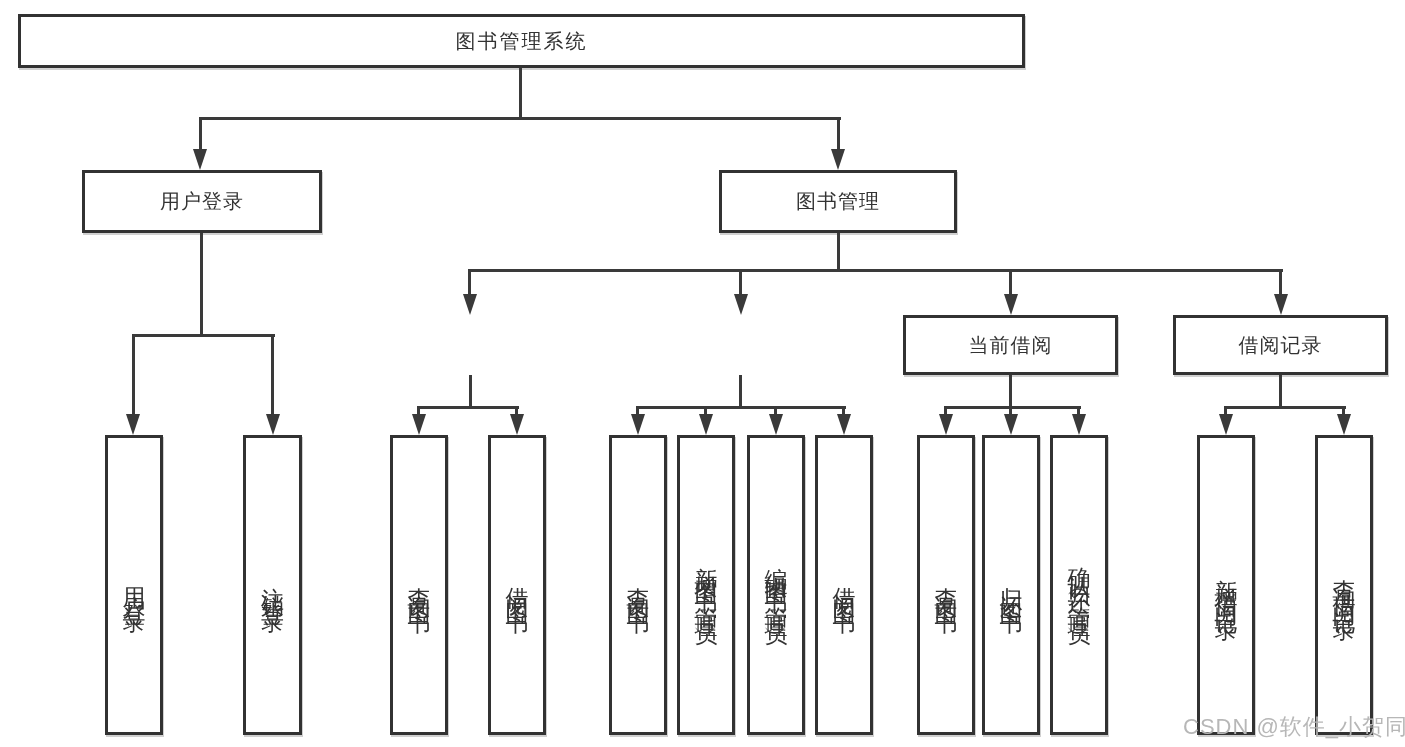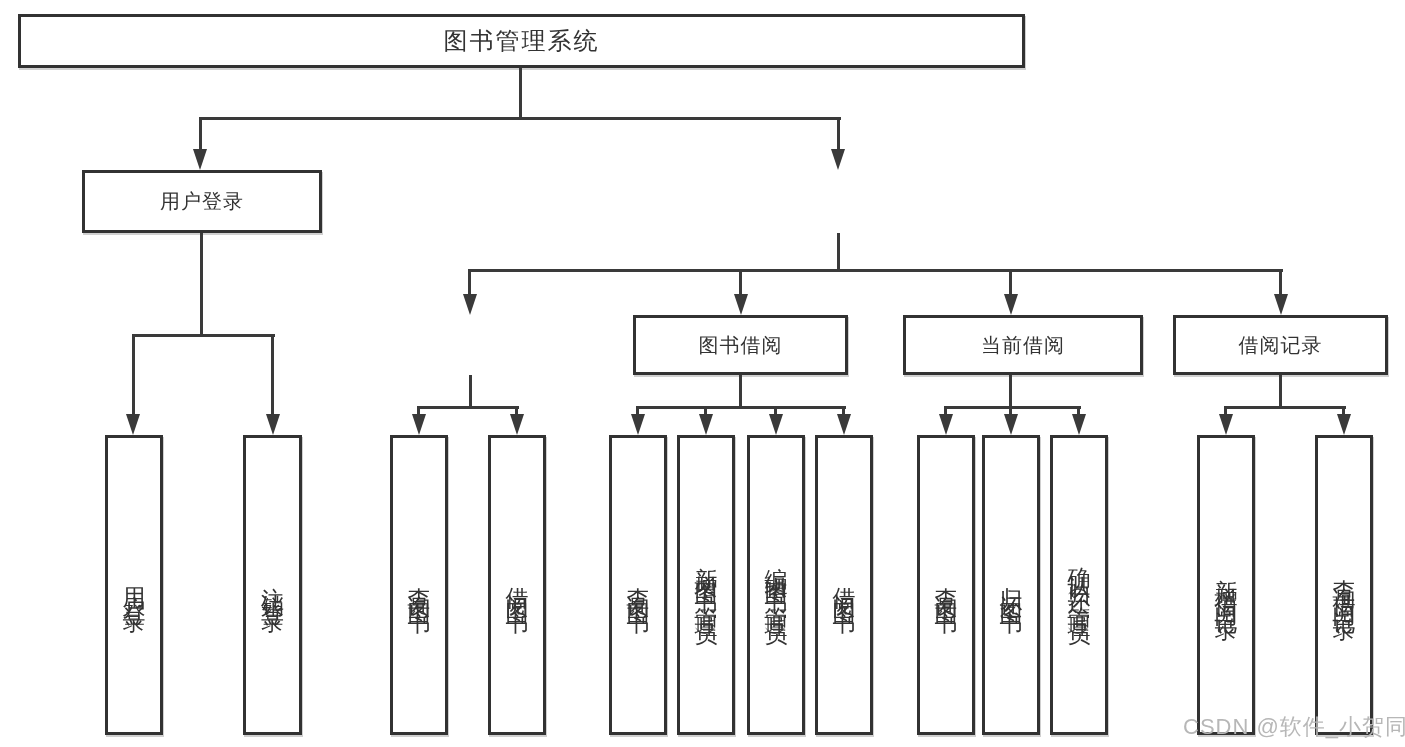--- a/index.html
+++ b/index.html
@@ -11,21 +11,21 @@
   }
   .box {
     position:absolute; box-sizing:border-box;
     background:var(--box-bg,#ffffff);
     border:3px solid var(--box-border,#333333);
     color:var(--text,#333333);
     display:flex; align-items:center; justify-content:center;
     box-shadow:1px 2px 0 rgba(150,150,150,.45);
   }
   .hbox { font-size:20px; letter-spacing:1px; }
-  .root-box { font-size:24px; letter-spacing:2px; }
+  .root-box { font-size:20px; letter-spacing:2px; }
   .vbox {
     writing-mode:vertical-lr; text-orientation:mixed;
     font-size:23px; letter-spacing:8px; line-height:1;
   }
   .line { position:absolute; background:var(--line,#3a3a3a); }
   .arrow {
     position:absolute; width:0; height:0;
     border-left:7px solid transparent; border-right:7px solid transparent;
     border-top:21px solid var(--line,#3a3a3a);
   }
@@ -43,20 +43,21 @@
   <div class="box hbox root-box" style="left:18px;top:14px;width:1007px;height:54px">图书管理系统</div>
 
   <div class="line" style="left:519px;top:68px;width:3px;height:51px"></div>
   <div class="line" style="left:199px;top:117px;width:642px;height:3px"></div>
   <div class="line" style="left:199px;top:117px;width:3px;height:34px"></div>
   <div class="arrow" style="left:193px;top:149px"></div>
   <div class="line" style="left:837px;top:117px;width:3px;height:34px"></div>
   <div class="arrow" style="left:831px;top:149px"></div>
 
   <div class="box hbox" style="left:82px;top:170px;width:240px;height:63px">用户登录</div>
+  <div class="box hbox" style="left:719px;top:170px;width:238px;height:63px">图书管理</div>
 
   <div class="line" style="left:200px;top:233px;width:3px;height:102px"></div>
   <div class="line" style="left:132px;top:334px;width:143px;height:3px"></div>
   <div class="line" style="left:132px;top:334px;width:3px;height:82px"></div>
   <div class="arrow" style="left:126px;top:414px"></div>
   <div class="line" style="left:271px;top:334px;width:3px;height:82px"></div>
   <div class="arrow" style="left:266px;top:414px"></div>
 
   <div class="box vbox" style="left:105px;top:435px;width:58px;height:300px">用户登录</div>
   <div class="box vbox" style="left:243px;top:435px;width:59px;height:300px">注销登录</div>
@@ -65,22 +66,21 @@
   <div class="line" style="left:468px;top:269px;width:815px;height:3px"></div>
   <div class="line" style="left:468px;top:269px;width:3px;height:28px"></div>
   <div class="arrow" style="left:463px;top:294px"></div>
   <div class="line" style="left:739px;top:269px;width:3px;height:28px"></div>
   <div class="arrow" style="left:734px;top:294px"></div>
   <div class="line" style="left:1009px;top:269px;width:3px;height:28px"></div>
   <div class="arrow" style="left:1004px;top:294px"></div>
   <div class="line" style="left:1279px;top:269px;width:3px;height:28px"></div>
   <div class="arrow" style="left:1274px;top:294px"></div>
 
-  <div class="box hbox" style="left:633px;top:315px;width:215px;height:60px">图书借阅</div>
-  <div class="box hbox" style="left:903px;top:315px;width:240px;height:60px">当前借阅</div>
+  <div class="box hbox" style="left:903px;top:315px;width:215px;height:60px">当前借阅</div>
   <div class="box hbox" style="left:1173px;top:315px;width:215px;height:60px">借阅记录</div>
 
   <div class="line" style="left:469px;top:375px;width:3px;height:32px"></div>
   <div class="line" style="left:417px;top:406px;width:102px;height:3px"></div>
   <div class="line" style="left:417px;top:406px;width:3px;height:10px"></div>
   <div class="arrow" style="left:412px;top:414px"></div>
   <div class="line" style="left:515px;top:406px;width:3px;height:10px"></div>
   <div class="arrow" style="left:510px;top:414px"></div>
   <div class="box vbox" style="left:390px;top:435px;width:58px;height:300px">查询图书</div>
   <div class="box vbox" style="left:488px;top:435px;width:58px;height:300px">借阅图书</div>

